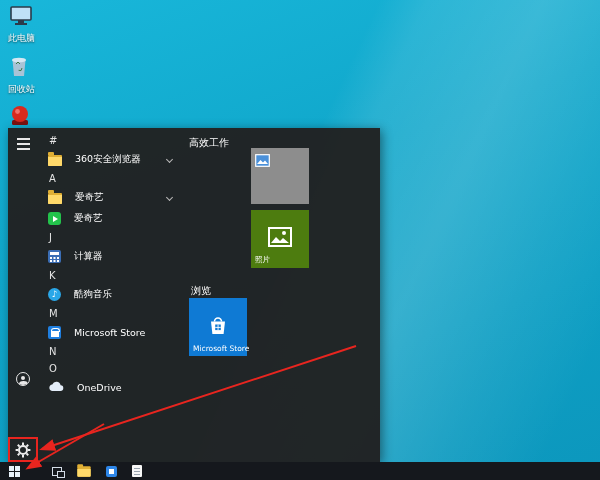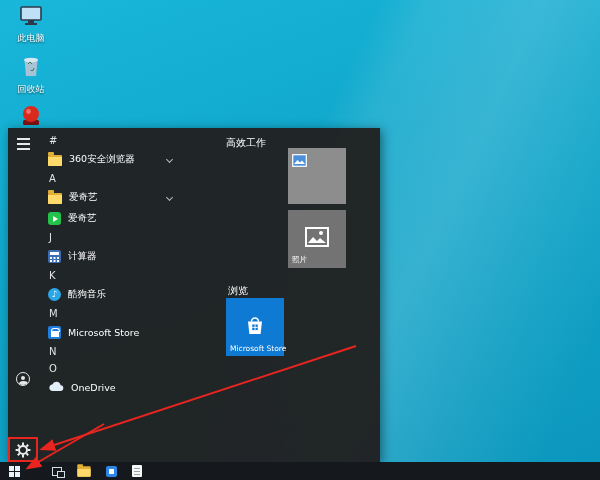--- a/index.html
+++ b/index.html
@@ -5,42 +5,42 @@
   * { margin:0; padding:0; box-sizing:border-box; }
   body { font-family:"DejaVu Sans","Liberation Sans",sans-serif; }
   .stage { position:relative; width:600px; height:480px; overflow:hidden;
            background:linear-gradient(160deg,#19b7da 0%,#10a7cb 40%,#0c97bd 100%); }
   .beam { position:absolute; inset:0;
           background:linear-gradient(115deg, rgba(255,255,255,0) 46%, rgba(255,255,255,.10) 52%,
                      rgba(255,255,255,.17) 66%, rgba(255,255,255,.07) 80%, rgba(255,255,255,0) 92%); }
 
   
   .desk-icons { position:absolute; left:8px; top:5px; width:46px; display:flex; flex-direction:column; gap:9px; }
-  .desk-icon { display:flex; flex-direction:column; align-items:center; gap:1px; cursor:default; }
+  .desk-icon { display:flex; flex-direction:column; gap:1px; cursor:default; }
   .desk-label { font-size:9px; color:#fff; text-shadow:0 1px 2px rgba(0,0,0,.65); white-space:nowrap; }
 
   
   .start-menu { position:absolute; left:8px; top:128px; width:372px; height:334px;
                 background:rgba(33,33,33,.97); box-shadow:2px 2px 10px rgba(0,0,0,.45); display:flex; z-index:3; }
   .rail { width:30px; flex:none; position:relative; }
   .hamburger { position:absolute; top:10px; left:9px; width:13px; }
   .hamburger i { display:block; height:2px; background:#e8e8e8; margin-bottom:3px; }
   .rail-user { position:absolute; bottom:76px; left:8px; width:14px; height:14px;
                border:1.4px solid #e8e8e8; border-radius:50%; overflow:hidden; }
   .rail-user:before { content:""; position:absolute; left:4px; top:2.5px; width:4px; height:4px;
                       background:#e8e8e8; border-radius:50%; }
   .rail-user:after { content:""; position:absolute; left:1.5px; top:8px; width:9px; height:6px;
                      background:#e8e8e8; border-radius:50% 50% 0 0; }
   .rail-gear { position:absolute; bottom:4px; left:7px; width:16px; height:16px; }
 
   
   .app-list { width:145px; flex:none; padding-top:4px; }
   .row-h { height:17px; display:flex; align-items:center; padding-left:11px;
            font-size:10px; color:#e4e4e4; }
-  .row-a { height:21px; display:flex; align-items:center; gap:7px; padding-left:10px;
+  .row-a { height:21px; display:flex; align-items:center; gap:13px; padding-left:10px;
            font-size:9.5px; color:#fff; position:relative; cursor:default; }
   .row-a .lbl { white-space:nowrap; overflow:hidden; }
   .chev { position:absolute; right:11px; top:8px; width:5px; height:5px;
           border-right:1.3px solid #b9b9b9; border-bottom:1.3px solid #b9b9b9; transform:rotate(45deg); }
   .ic { flex:none; display:inline-block; }
   .ic-folder { width:14px; height:11px; position:relative; background:#e0af35; border-radius:1px; margin-top:1px; }
   .ic-folder:before { content:""; position:absolute; top:-2.5px; left:0; width:6px; height:3px;
                       background:#e0af35; border-radius:1px 1px 0 0; }
   .ic-folder:after { content:""; position:absolute; left:0; top:2.5px; width:100%; height:8.5px;
                      background:#ffd96a; border-radius:0 0 1px 1px; }
@@ -53,27 +53,27 @@
                    box-shadow:3.5px 0 #fff,7px 0 #fff,0 3px #fff,3.5px 3px #fff,7px 3px #fff; }
   .ic-kugou { width:13px; height:13px; background:#2aa7e8; border-radius:50%; position:relative;
               color:#fff; font-size:9px; line-height:13px; text-align:center; }
   .ic-kugou:before { content:"\266A"; }
   .ic-mstore { width:13px; height:13px; background:#1f7fe0; border-radius:2px; position:relative; }
   .ic-mstore:before { content:""; position:absolute; left:3px; top:2px; width:7px; height:3px;
                       border:1.2px solid #fff; border-bottom:none; border-radius:3px 3px 0 0; }
   .ic-mstore:after { content:""; position:absolute; left:2.5px; top:5px; width:8px; height:5.5px; background:#fff; }
 
   
-  .tiles { position:relative; flex:1;margin-left:37px; }
+  .tiles { position:relative; flex:1; }
   .group-title { position:absolute; font-size:10px; color:#fff; white-space:nowrap; }
   .gt1 { left:6px; top:8px; } .gt2 { left:8px; top:156px; }
   .tile { position:absolute; width:58px; height:58px; cursor:default; }
   .tile-live { left:68px; top:20px; height:56px; background:#8d8d8d; }
   .tile-live .mini { position:absolute; left:4px; top:4px; }
-  .tile-photos { left:68px; top:82px; background:#737373; display:flex; align-items:center; justify-content:center; }
+  .tile-photos { left:68px; top:82px; background:#4d7c0f; display:flex; align-items:center; justify-content:center; }
   .tile-store { left:6px; top:170px; background:#0f7ad4; display:flex; align-items:center; justify-content:center; }
   .tile-label { position:absolute; left:4px; bottom:3px; color:#fff; font-size:7.5px; white-space:nowrap; }
 
   
   .taskbar { position:absolute; left:0; right:0; bottom:0; height:18px; background:#15181d;
              display:flex; align-items:center; z-index:5; }
   .tb-start { width:28px; display:flex; justify-content:center; cursor:default; }
   .win-logo { width:11px; height:11px; display:grid; grid-template-columns:5px 5px; grid-template-rows:5px 5px; gap:1px; }
   .win-logo i { background:#e9f3fb; }
   .tb-icons { display:flex; align-items:center; gap:15px; margin-left:24px; }

